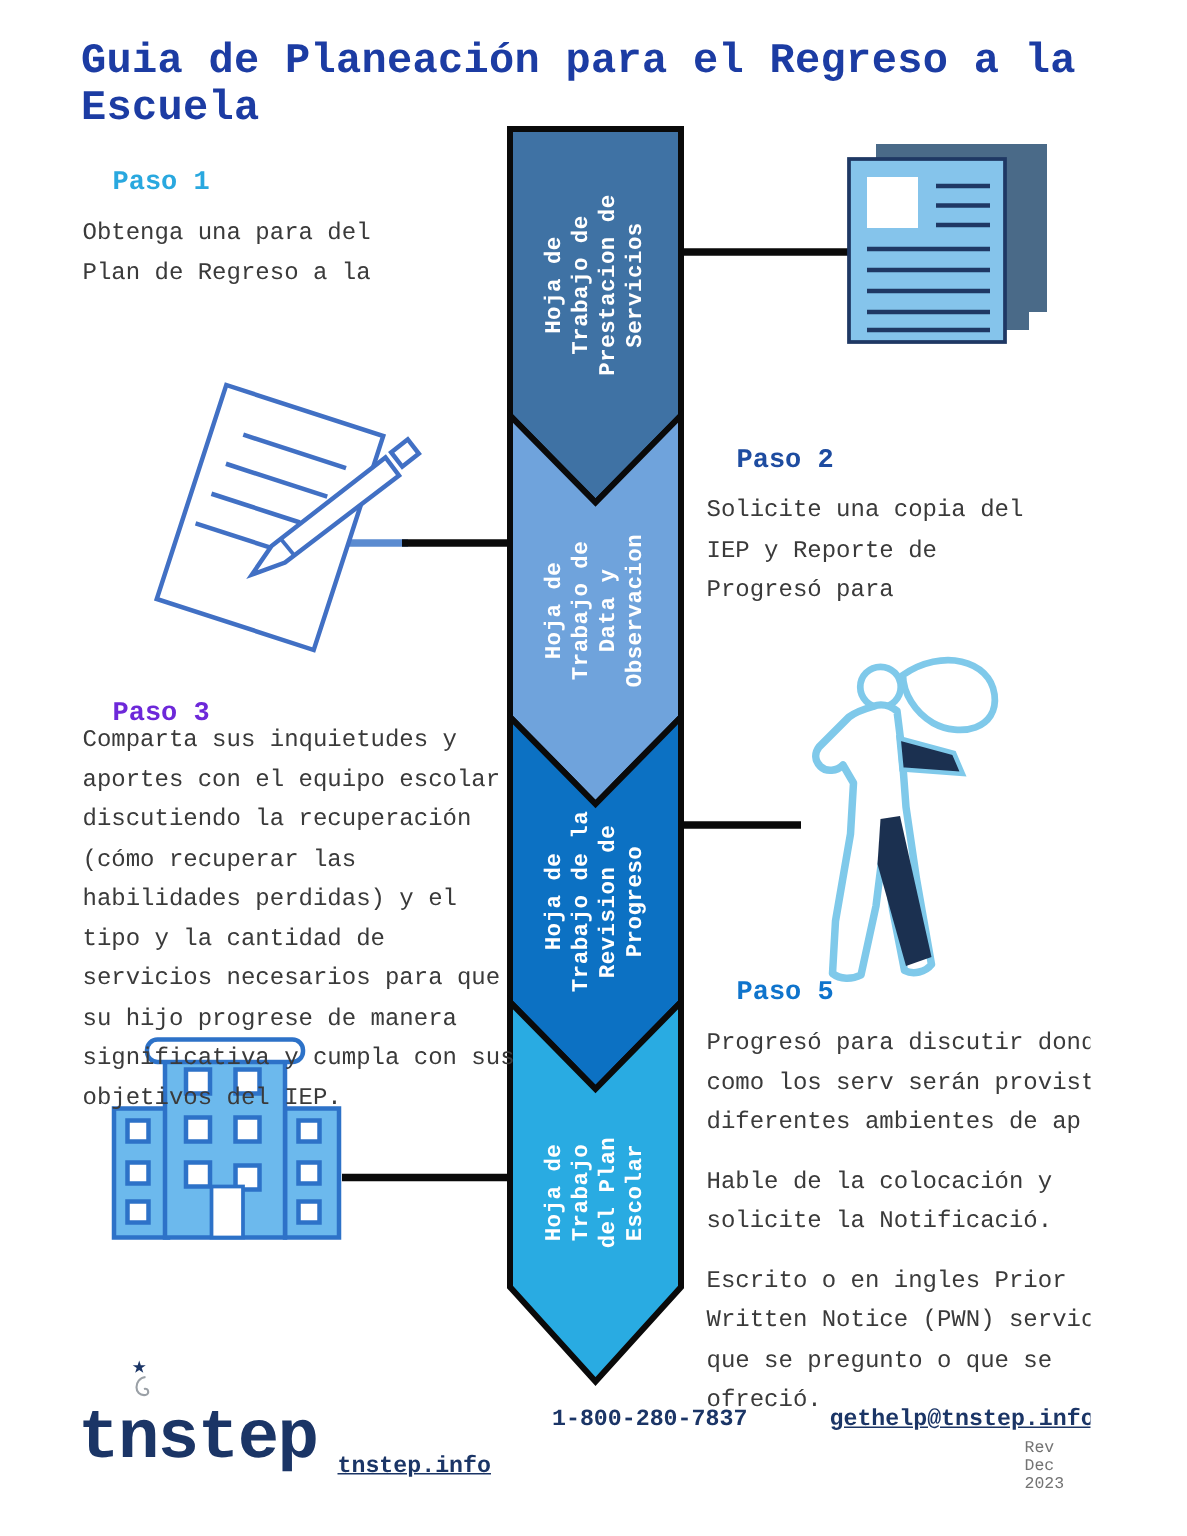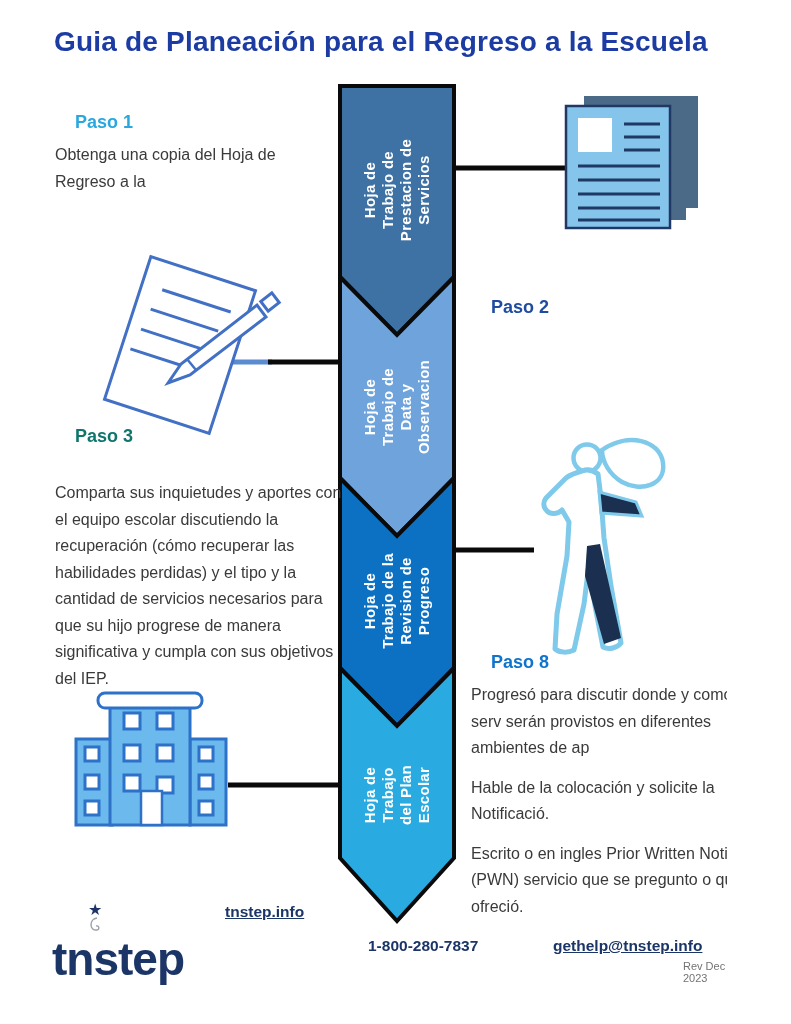--- a/index.html
+++ b/index.html
@@ -1,18 +1,18 @@
 <!DOCTYPE html>
 <html><head>
 <meta charset="utf-8">
 <style>
   html,body{margin:0;padding:0;background:#fff;}
   #page{
     position:relative;width:727px;height:1024px;background:#ffffff;overflow:hidden;
-    font-family:Liberation Sans, sans-serif;color:#383838;
+    font-family:Liberation Mono, monospace;color:#383838;
   }
   #title{
     position:absolute;left:54px;top:26px;width:700px;
     font-size:28px;font-weight:bold;letter-spacing:.2px;
   }
   .step-heading{position:absolute;font-size:18px;font-weight:bold;margin-left:20px;}
   .step-body{position:absolute;font-size:16px;line-height:26.5px;color:#3a3a3a;}
   .step-body p{margin:0 0 13px 0;}
   #diagram{position:absolute;left:0;top:0;}
   .chev-label{
@@ -133,41 +133,42 @@
   <div class="chev-label" style="top:601px">Hoja de
 Trabajo de la
 Revision de
 Progreso</div>
   <div class="chev-label" style="top:795px">Hoja de
 Trabajo
 del Plan
 Escolar</div>
 
   <div class="step-heading" style="left: 55px; top: 112px; color: rgb(41, 168, 223);">Paso 1</div>
-  <div class="step-body" style="left:55px;top:142px;width:232px">Obtenga una copia del Hoja de Regreso a la</div>
+  <div class="step-body" style="left:55px;top:142px;width:232px">Obtenga una para del Plan de Regreso a la</div>
 
   <div class="step-heading" style="left: 471px; top: 297px; color: rgb(30, 76, 160); text-align: center;">Paso 2</div>
+  <div class="step-body" style="left:471px;top:327px;width:240px">Solicite una copia del IEP y Reporte de Progresó para</div>
 
-  <div class="step-heading" style="left: 55px; top: 426px; color: #0f766e;">Paso 3</div>
+  <div class="step-heading" style="left: 55px; top: 466px; color: #6d28d9;">Paso 3</div>
   <div class="step-body" style="left:55px;top:480px;width:295px">Comparta sus inquietudes y aportes con el equipo escolar discutiendo la recuperación (cómo recuperar las habilidades perdidas) y el tipo y la cantidad de servicios necesarios para que su hijo progrese de manera significativa y cumpla con sus objetivos del IEP.</div>
 
-  <div class="step-heading" style="left: 471px; top: 652px; color: rgb(15, 116, 204);">Paso 8</div>
+  <div class="step-heading" style="left: 471px; top: 652px; color: rgb(15, 116, 204);">Paso 5</div>
   <div class="step-body" style="left:471px;top:682px;width:312px">
     <p>Progresó para discutir donde y como los serv serán provistos en diferentes ambientes de ap</p>
     <p>Hable de la colocación y solicite la Notificació.</p>
     <p>Escrito o en ingles Prior Written Notice (PWN) servicio que se pregunto o que se ofreció.</p>
   </div>
 
   <div id="footer">
     <div id="logo">
       <span id="logo-star">★</span>
       <svg id="logo-curl" width="16" height="18" viewBox="0 0 16 18">
         <path d="M11,2 C3,3 3,15 11,14 C14,13.5 13,9 10,10" fill="none" stroke="#9aa0a6" stroke-width="1.4"></path>
       </svg>
       <div id="logo-word">tnstep</div>
     </div>
-    <span class="link" style="left:225px;top:903px">tnstep.info</span>
+    <span class="link" style="left:225px;top:968px">tnstep.info</span>
     <span class="link plain" style="left:368px;top:937px">1-800-280-7837</span>
     <span class="link" style="left:553px;top:937px">gethelp@tnstep.info</span>
     <div id="revision">Rev Dec 2023</div>
   </div>
 
 </div>
 
 </body></html>

